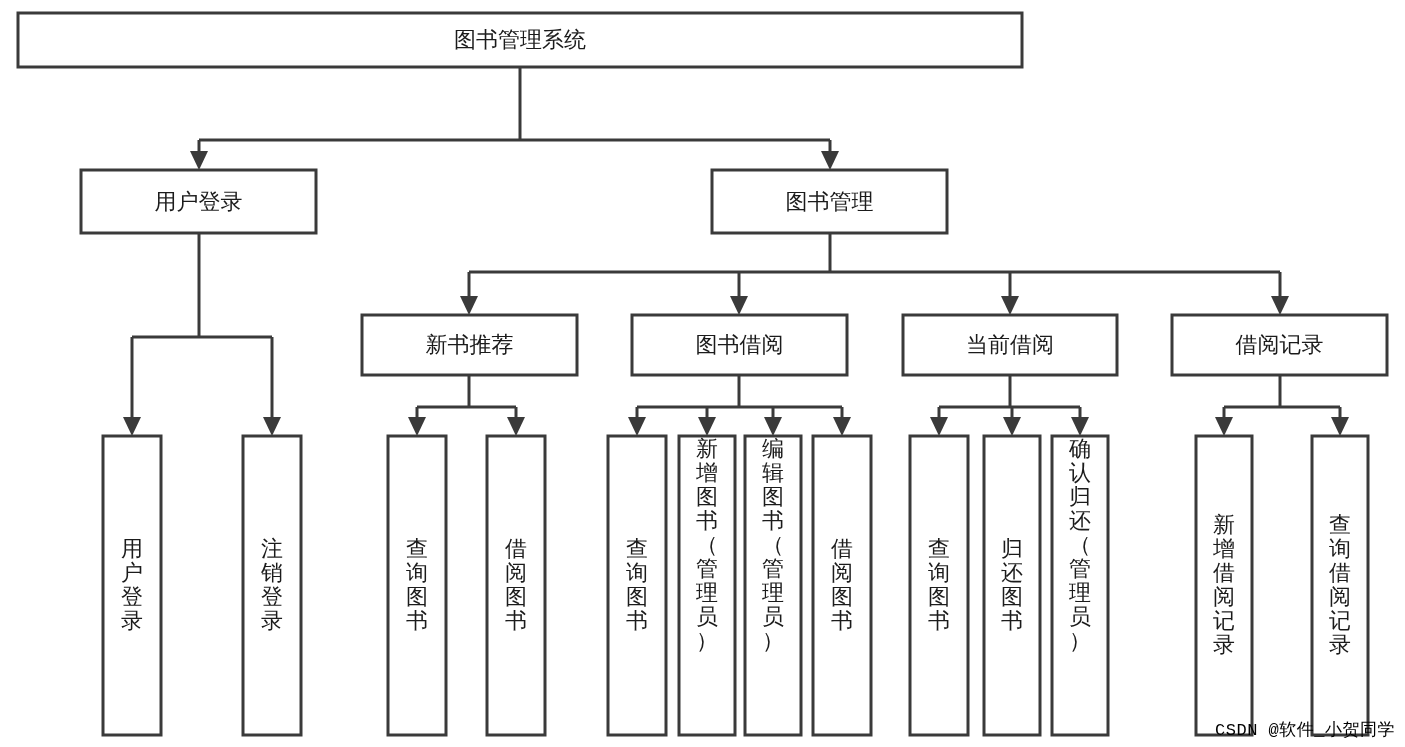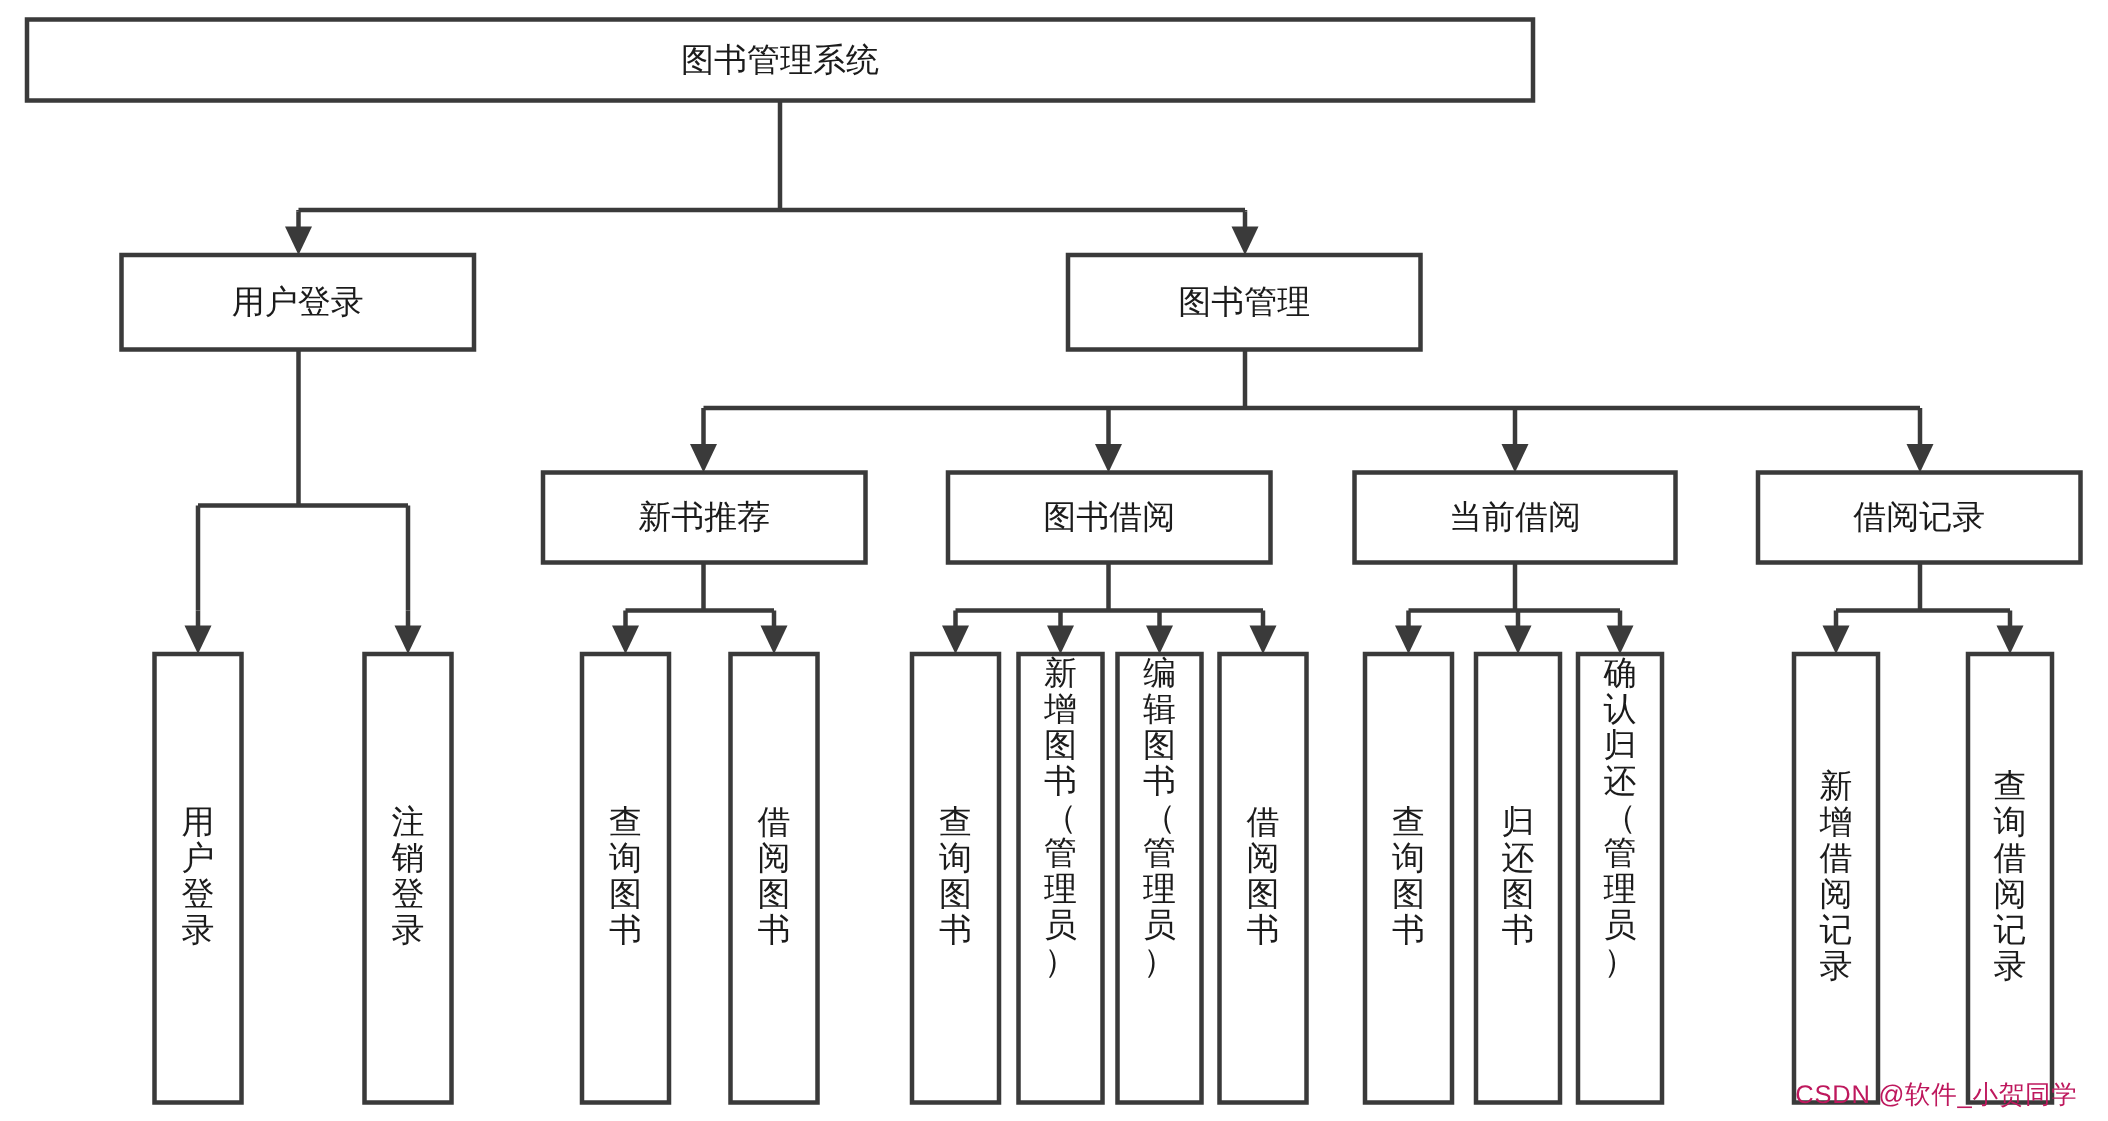--- a/index.html
+++ b/index.html
@@ -48,25 +48,25 @@
     dominant-baseline: middle;
   }
   .node-label-v {
     font-family: "DejaVu Sans", "Liberation Sans", sans-serif;
     font-size: 22px;
     fill: #1b1b1b;
     text-anchor: middle;
   }
   .watermark {
     position: absolute;
-    right: 20px;
+    right: 10px;
     bottom: 6px;
-    font-family: Liberation Sans, sans-serif;
+    font-family: Liberation Mono, monospace;
     font-size: 17px;
-    color: #be185d;
+    color: #000000;
     letter-spacing: 0.5px;
     white-space: nowrap;
     user-select: none;
   }
 </style>
 </head>
 <body>
 
 <div id="diagram-root">
   <svg class="diagram-canvas" viewBox="0 0 1405 747">

